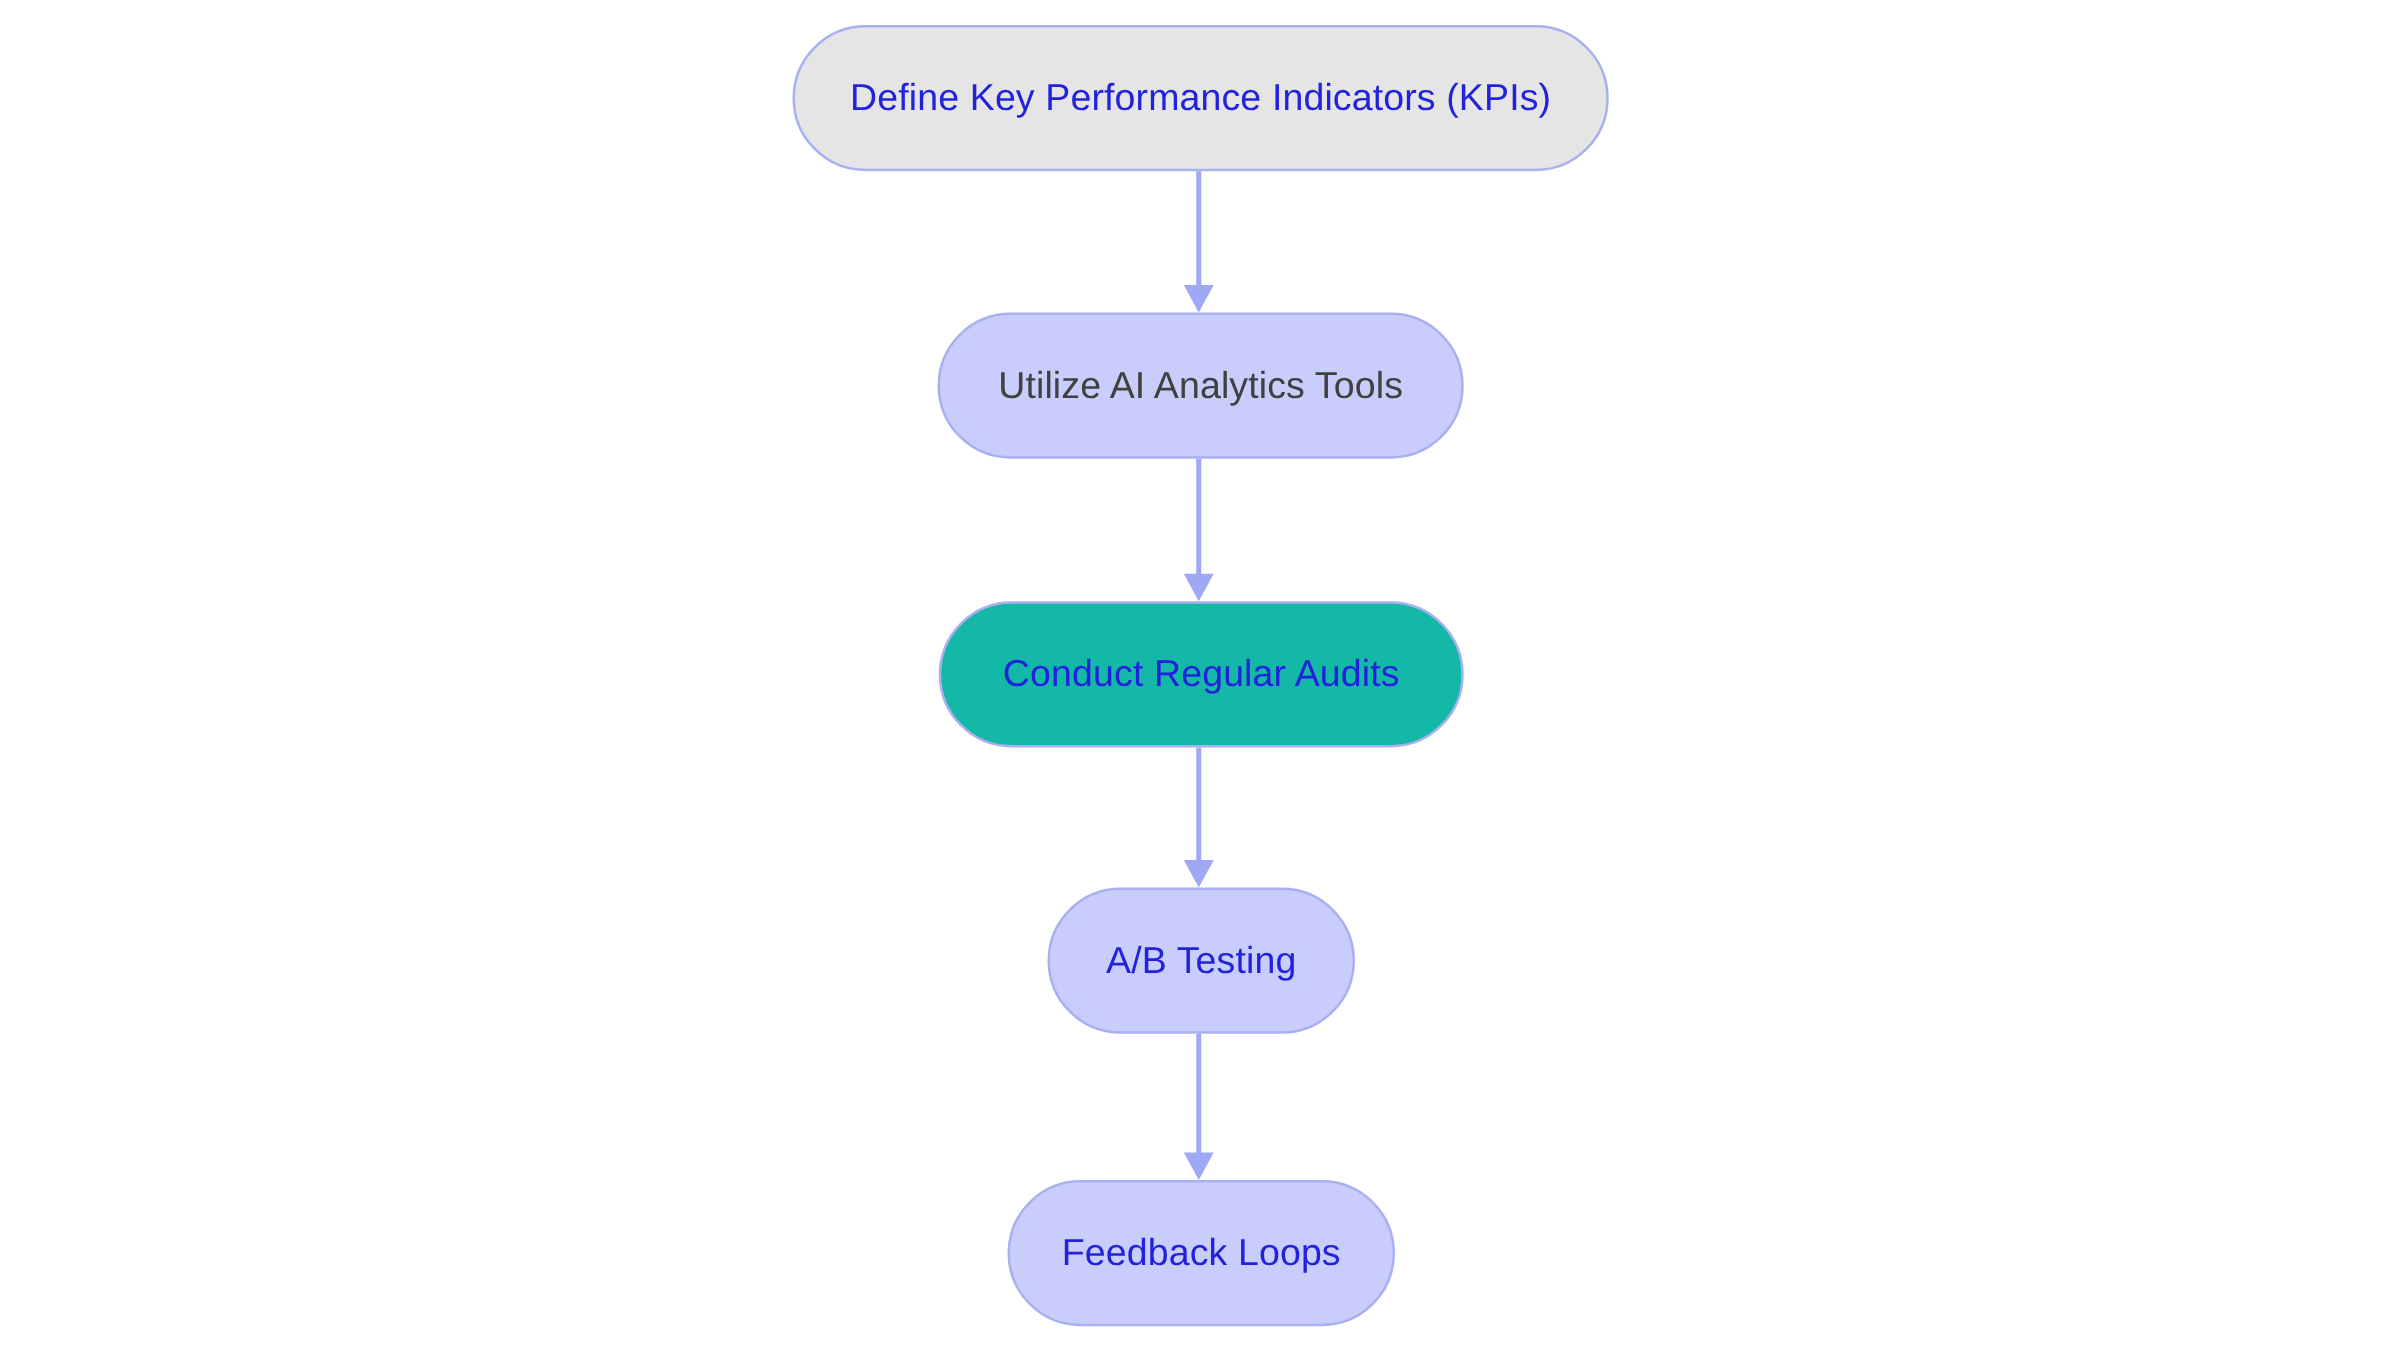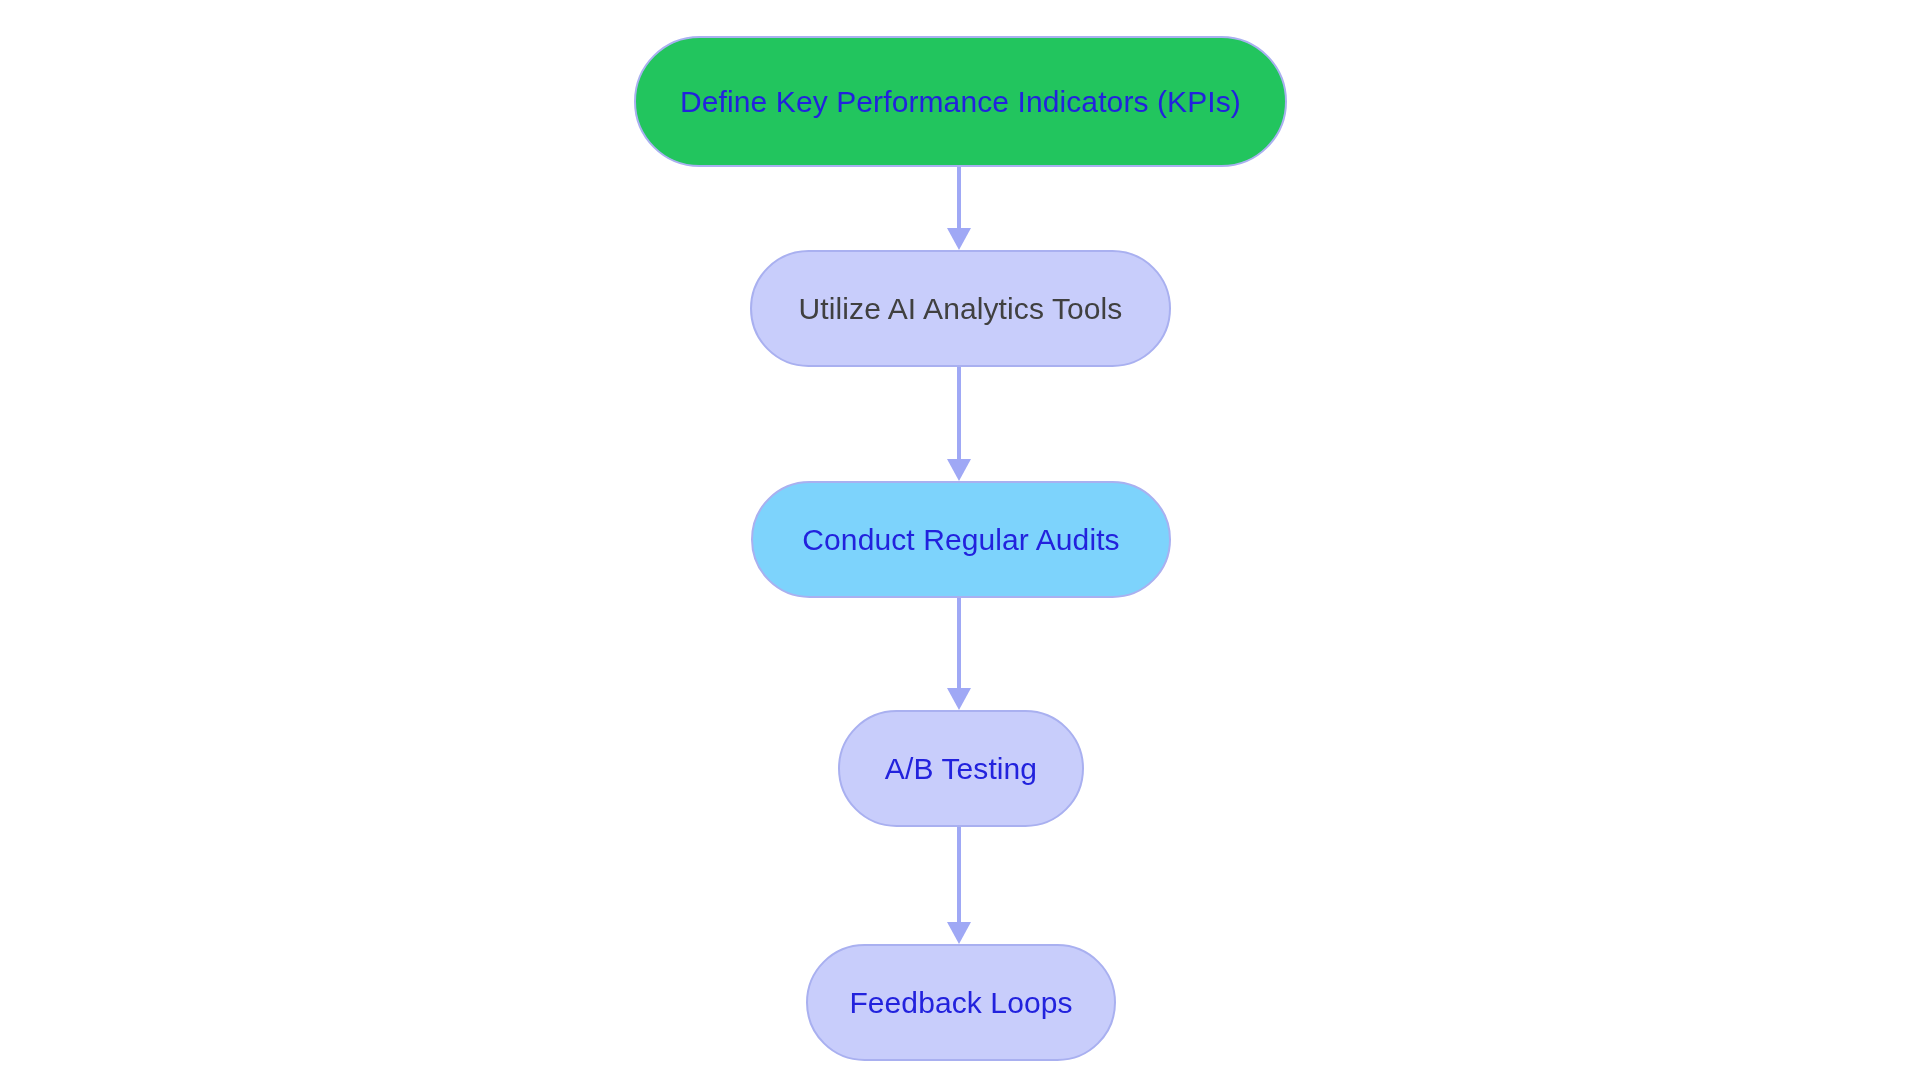--- a/index.html
+++ b/index.html
@@ -67,29 +67,29 @@
     <g>
       <line x1="959" y1="598" x2="959" y2="690" stroke="#9fa8f5" stroke-width="4"></line>
       <polygon points="947,688 971,688 959,710" fill="#9fa8f5"></polygon>
     </g>
     <g>
       <line x1="959" y1="827" x2="959" y2="924" stroke="#9fa8f5" stroke-width="4"></line>
       <polygon points="947,922 971,922 959,944" fill="#9fa8f5"></polygon>
     </g>
   </svg>
 
-  <div class="node" style="left: 634px; top: 20px; width: 653px; height: 131px; background: #22c55e; border-color: rgb(169, 176, 240); margin-top: 16px;">
+  <div class="node" style="left: 634px; top: 20px; width: 653px; height: 117px; background: #e5e5e5; border-color: rgb(169, 176, 240);">
     <span class="node-label" style="color: rgb(34, 34, 221);">Define Key Performance Indicators (KPIs)</span>
   </div>
 
   <div class="node" style="left: 750px; top: 250px; width: 421px; height: 117px; background: rgb(200, 205, 251); border-color: rgb(169, 176, 240);">
     <span class="node-label" style="color: #404040;">Utilize AI Analytics Tools</span>
   </div>
 
-  <div class="node" style="left: 751px; top: 481px; width: 420px; height: 117px; background: #7dd3fc; border-color: rgb(169, 176, 240);">
+  <div class="node" style="left: 751px; top: 481px; width: 420px; height: 117px; background: #14b8a6; border-color: rgb(169, 176, 240);">
     <span class="node-label" style="color: rgb(34, 34, 221);">Conduct Regular Audits</span>
   </div>
 
   <div class="node" style="left: 806px; top: 944px; width: 310px; height: 117px; background: rgb(200, 205, 251); border-color: rgb(169, 176, 240);">
     <span class="node-label" style="color: rgb(34, 34, 221);">Feedback Loops</span>
   </div>
 
   <div class="node" style="left: 838px; top: 710px; width: 246px; height: 117px; background: rgb(200, 205, 251); border-color: rgb(169, 176, 240);">
     <span class="node-label" style="color: rgb(34, 34, 221);">A/B Testing</span>
   </div>

